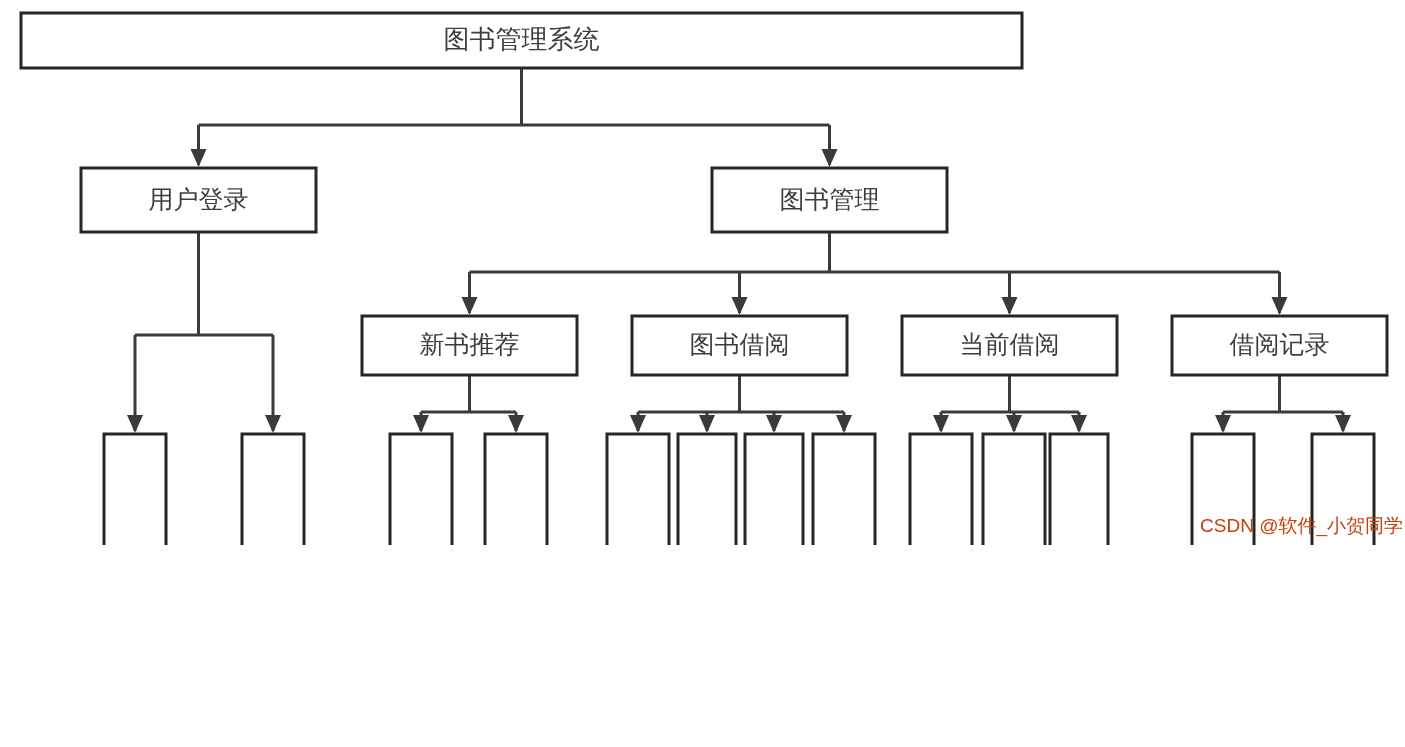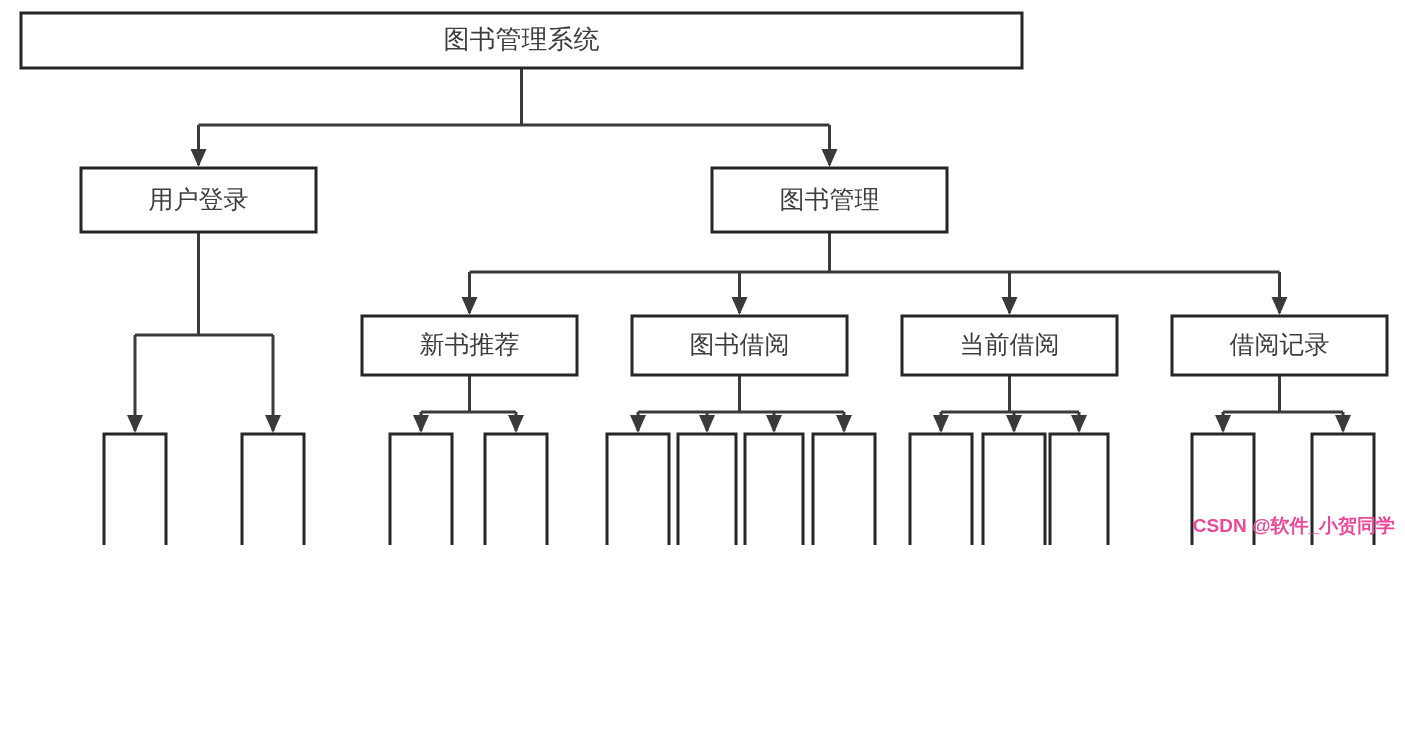--- a/index.html
+++ b/index.html
@@ -60,28 +60,27 @@
     text-align: center;
     display: flex;
     align-items: flex-start;
     justify-content: center;
     white-space: nowrap;
     pointer-events: none;
     user-select: none;
   }
   .watermark {
     position: absolute;
-    right: 10px;
+    right: 2px;
     bottom: 6px;
-    color: #ec4899;
+    color: #c2410c;
     font-size: 19px;
     font-family: "Liberation Sans", "DejaVu Sans", sans-serif;
     white-space: nowrap;
     user-select: none;
-    font-weight: bold;
   }
 </style>
 </head>
 <body>
 
 <div id="diagram-root">
 
   <svg id="flow" viewBox="0 0 1405 747">
     <g id="connectors-layer">
         <line x1="521.5" y1="68" x2="521.5" y2="125" class="connector"></line>

